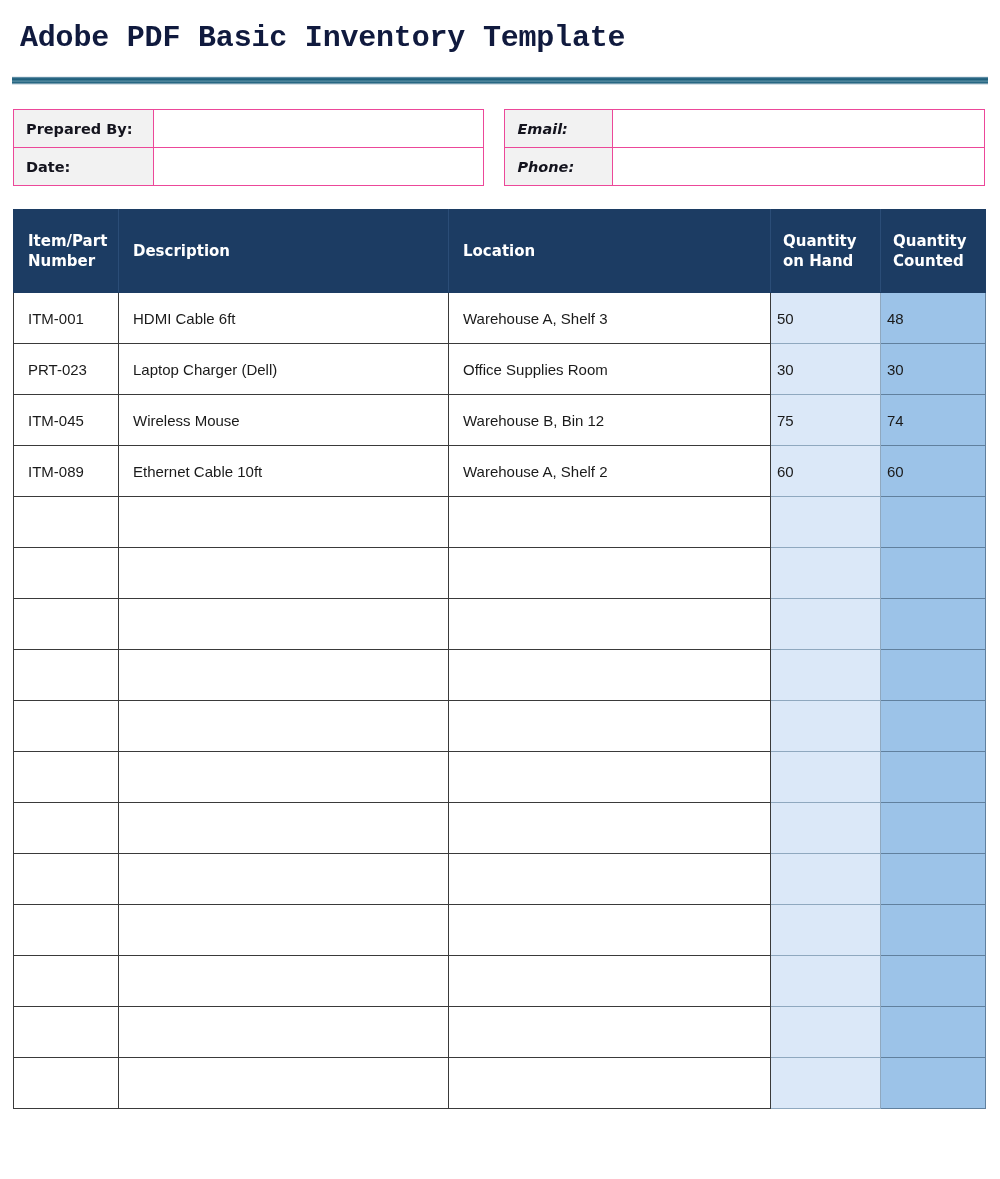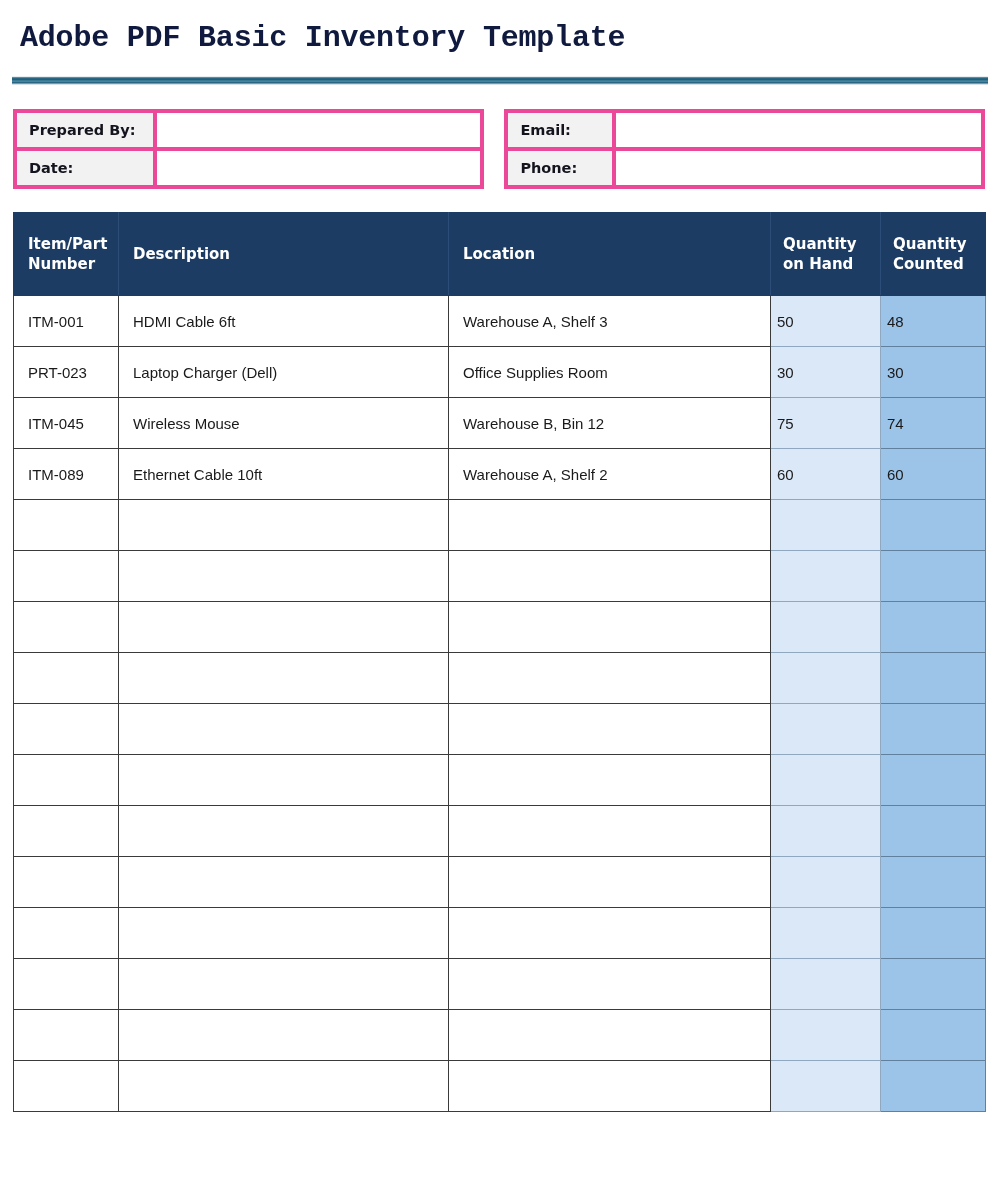--- a/index.html
+++ b/index.html
@@ -62,24 +62,24 @@
     display: flex;
     gap: 20px;
     align-items: flex-start;
   }
   .info-table {
     border-collapse: collapse;
     table-layout: fixed;
     font-size: 15px;
   }
   .info-table.left  { width: 510px; }
-  .info-table.right { width: 520px; }
+  .info-table.right { width: 520px; font-style: italic; }
 
   .info-table td {
-    border: 4px solid #ec4899;
+    border: 1px solid #ec4899;
     height: 38px;
     padding: 0 12px;
     box-sizing: border-box;
     vertical-align: middle;
   }
   .info-label {
     background: #f2f2f2;
     font-family: "DejaVu Sans", sans-serif;
     font-weight: bold;
     font-size: 14.5px;

